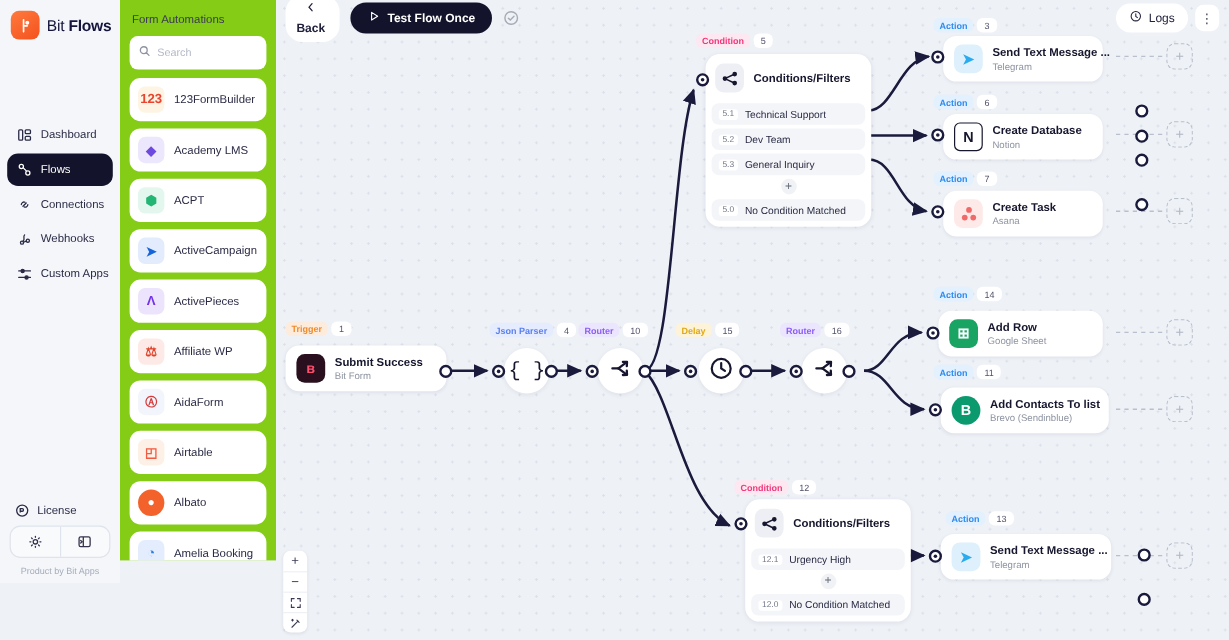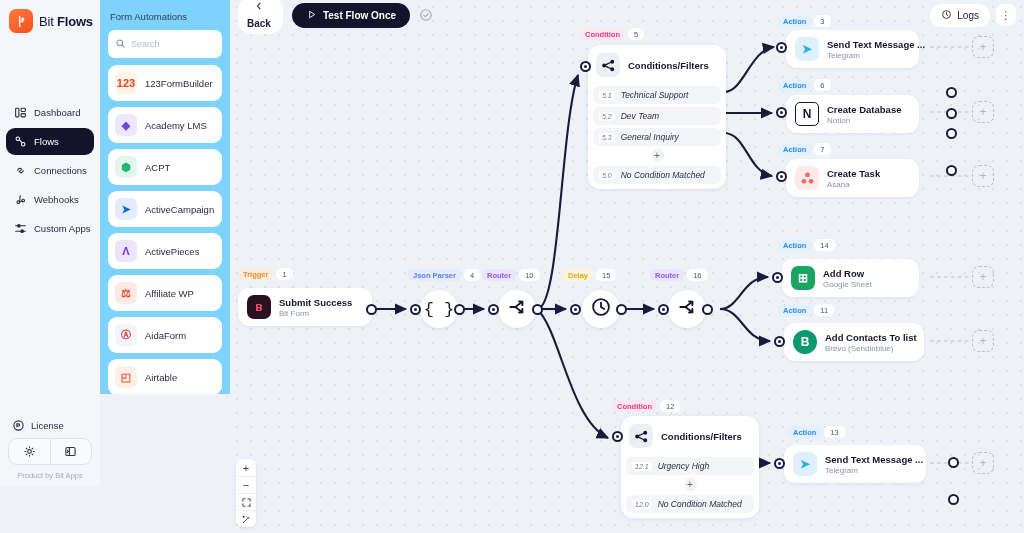--- a/index.html
+++ b/index.html
@@ -39,21 +39,21 @@
 
   .nav-bottom { margin-top: auto; padding: 0 8px 6px 8px; }
   .license { display: flex; align-items: center; gap: 6px; font-size: 9.5px; color: #2a2a45; padding: 6px 4px; cursor: pointer; }
   .togglebar { display: flex; border: 1px solid #dfe3eb; border-radius: 9px; overflow: hidden; background: #f9fafc; }
   .togglebar > div { flex: 1; display: flex; align-items: center; justify-content: center; padding: 6px 0; cursor: pointer; }
   .togglebar > div + div { border-left: 1px solid #dfe3eb; }
   .footnote { font-size: 7.5px; color: #a6acb9; text-align: center; padding-top: 6px; }
 
   
   .apppanel {
-    width: 130px; height: 394px; background: #7dd3fc;
+    width: 130px; height: 467px; background: #84cc16;
     flex-shrink: 0; display: flex; flex-direction: column;
     position: relative; z-index: 4;
   }
   .apppanel-title { font-size: 9.5px; color: #3a3a52; padding: 11px 8px 8px 10px; }
   .searchwrap { padding: 0 8px; }
   .searchbox {
     display: flex; align-items: center; gap: 5px;
     background: #fff; border-radius: 7px; padding: 5px 7px;
   }
   .searchbox input {
@@ -153,21 +153,21 @@
     position: absolute; background: #fff; border-radius: 12px;
     width: 138px; padding: 5px; z-index: 10;
     box-shadow: 0 1px 4px rgba(30,35,70,.08); cursor: pointer;
   }
   .cond-head { display: flex; align-items: center; gap: 8px; padding: 3px 3px 6px 3px; }
   .cond-head .chicon { width: 24px; height: 24px; border-radius: 7px; background: #edeff4;
     display: flex; align-items: center; justify-content: center; }
   .cond-head .chtitle { font-size: 9.5px; font-weight: bold; color: #16162e; }
   .cond-row {
     background: #f3f5f8; border-radius: 6px; margin-top: 3px;
-    display: flex; align-items: center; gap: 6px; padding: 4px 6px; cursor: pointer; font-style: italic;
+    display: flex; align-items: center; gap: 6px; padding: 4px 6px; cursor: pointer;
   }
   .cond-row .idx { font-size: 7px; color: #6f7685; background: #fff; border-radius: 3px; padding: 1px 3px; min-width: 14px; text-align: center; }
   .cond-row .ctxt { font-size: 8.5px; color: #2b2b45; }
   .cond-plus { display: flex; justify-content: center; padding: 3px 0 1px 0; }
   .cond-plus span {
     width: 13px; height: 13px; border-radius: 50%; background: #f0f2f6;
     display: flex; align-items: center; justify-content: center;
     font-size: 10px; color: #646a78; line-height: 1; cursor: pointer;
   }
 

